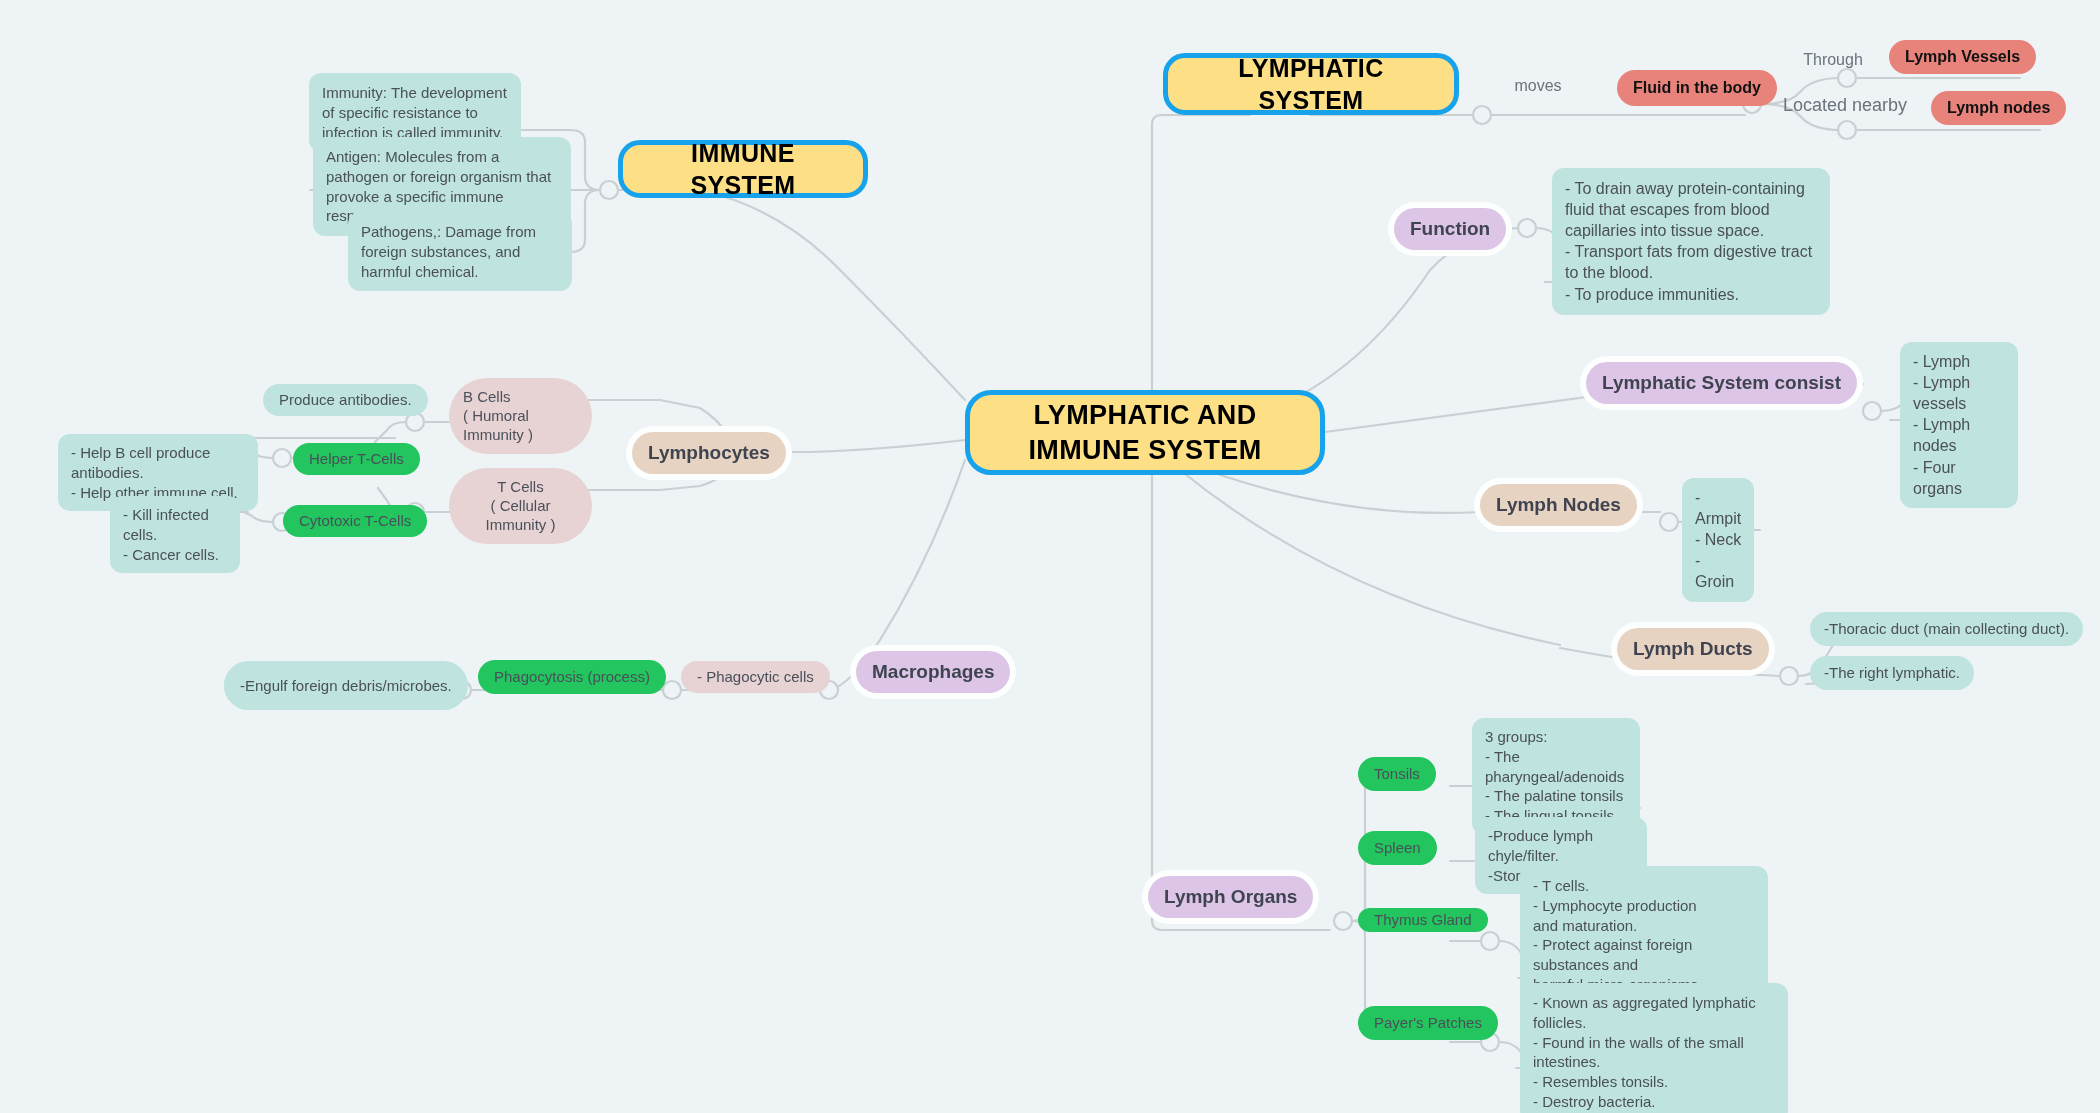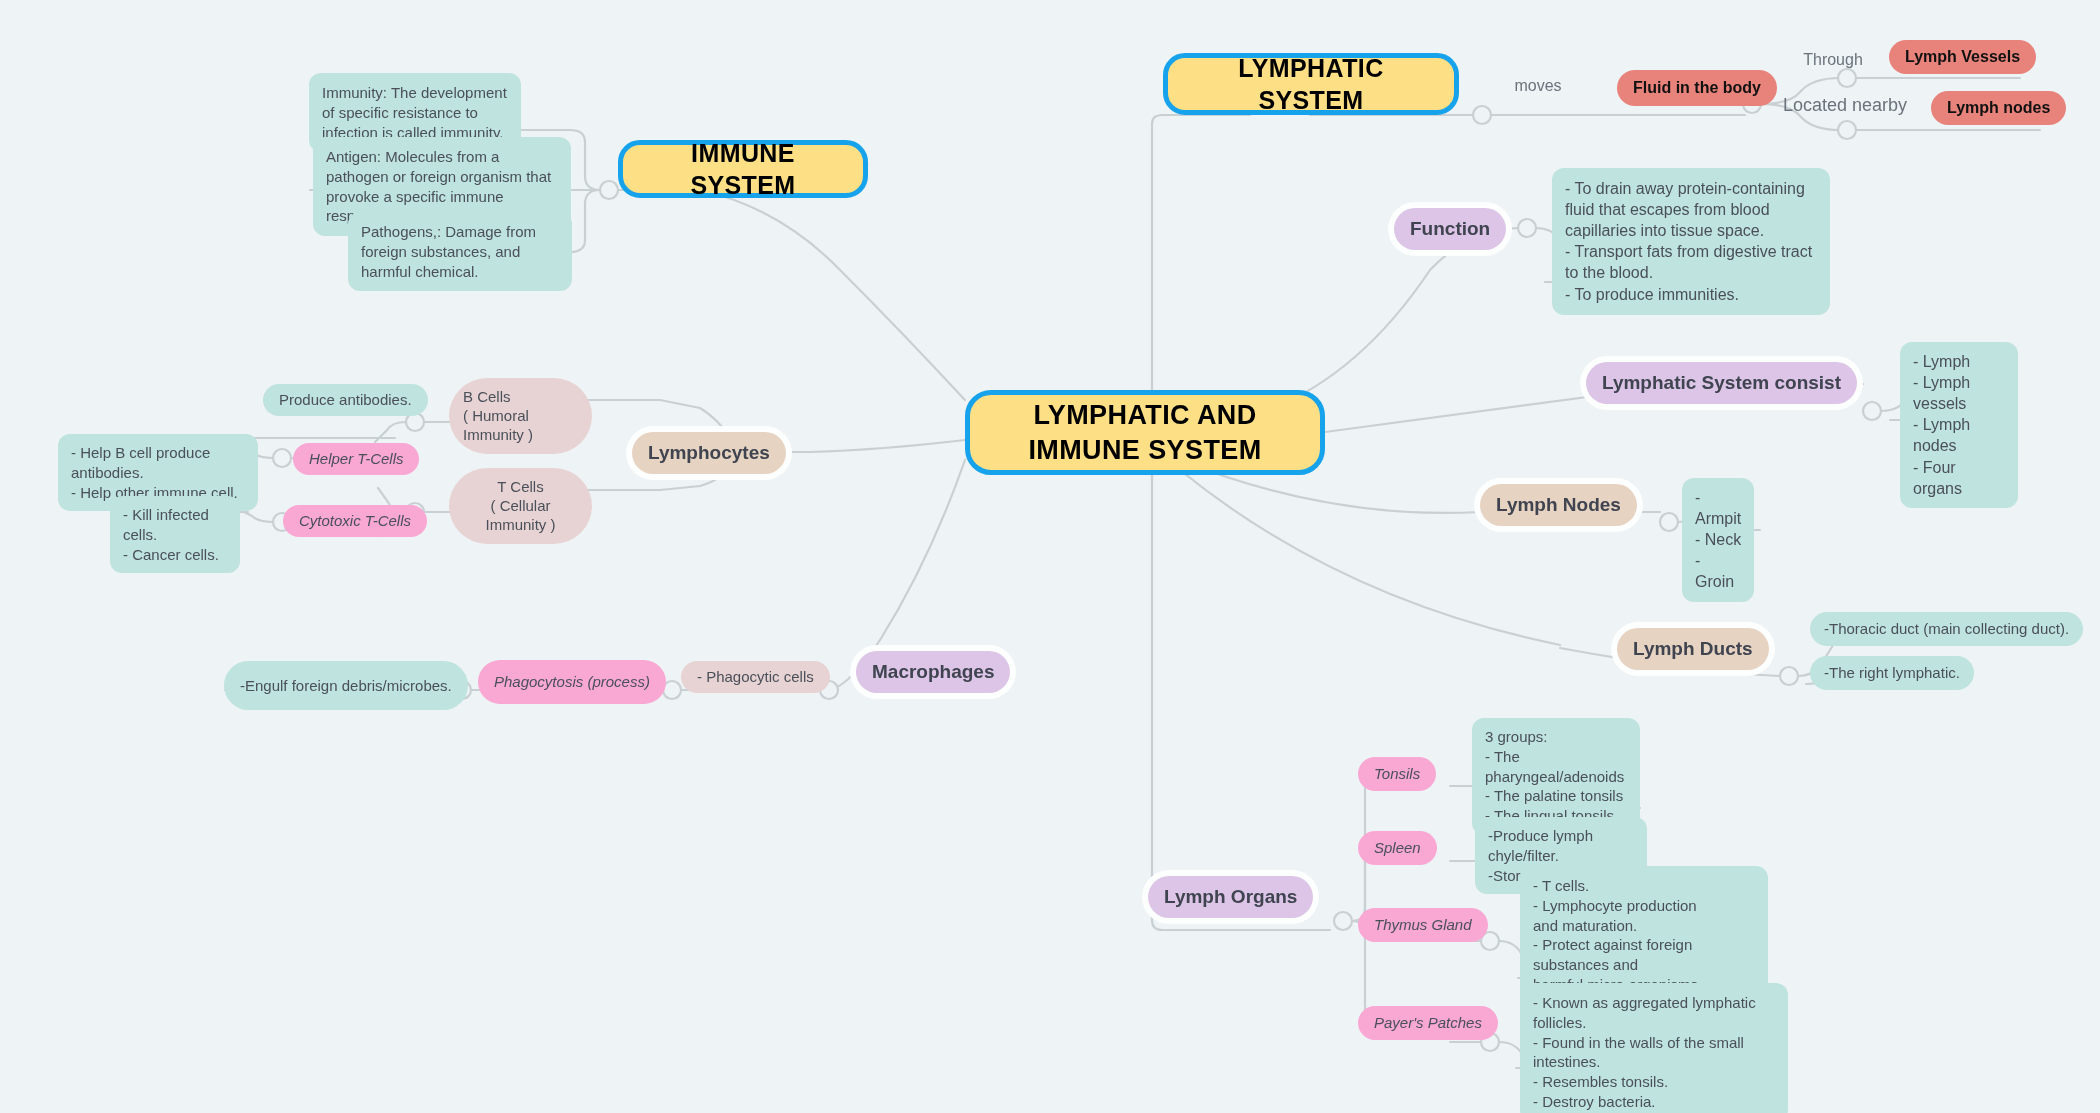--- a/index.html
+++ b/index.html
@@ -51,21 +51,21 @@
   .pill.purple { background: #DCC5E6; }
   .pill.tan    { background: #E7D3C2; }
   .pill.red    { background: #E8837B; color:#111; box-shadow:none; }
 
   
   .tag {
     border-radius: 999px;
     color: #4a5059;
     font-weight: 400;
   }
-  .tag.green { background: #f9a8d4; font-style: italic; }
+  .tag.green { background: #22c55e; }
   .tag.pink  { background: #E8D3D4; }
   .tag.teal  { background: #BFE3DE; }
 
   
   .leaf {
     background: #BFE3DE;
     border-radius: 12px;
     color: #4a5059;
     text-align: left;
     justify-content: flex-start;
@@ -248,21 +248,21 @@
   <div class="node tag green pad" style="left:1358px; top:757px; height:34px; font-size:15px;">Tonsils</div>
   <div class="node leaf" style="left:1472px; top:718px; width:168px; padding:9px 13px; font-size:15px;">3 groups:
 - The pharyngeal/adenoids
 -  The palatine tonsils
 -  The lingual tonsils</div>
 
   <div class="node tag green pad" style="left:1358px; top:831px; height:34px; font-size:15px;">Spleen</div>
   <div class="node leaf" style="left:1475px; top:817px; width:172px; padding:9px 13px; font-size:15px;">-Produce lymph chyle/filter.
 -Store blood.</div>
 
-  <div class="node tag green pad" style="left:1358px; top:908px; height:34px; font-size:15px;">Thymus Gland</div>
+  <div class="node tag green pad" style="left:1358px; top:908px; height:24px; font-size:15px;">Thymus Gland</div>
   <div class="node leaf" style="left:1520px; top:866px; width:248px; padding:10px 13px; font-size:15px;">- T cells.
 - Lymphocyte production
    and maturation.
 - Protect against foreign substances and
 harmful micro-organisms.</div>
 
   <div class="node tag green pad" style="left:1358px; top:1006px; height:34px; font-size:15px;">Payer's Patches</div>
   <div class="node leaf" style="left:1520px; top:983px; width:268px; padding:10px 13px; font-size:15px;">- Known as aggregated lymphatic follicles.
 - Found in the walls of the small intestines.
 - Resembles tonsils.
@@ -287,16 +287,16 @@
   <div class="node leaf" style="left:58px; top:434px; width:200px; padding:9px 13px; font-size:15px;">- Help B cell produce antibodies.
 - Help other immune cell.</div>
 
   <div class="node tag green pad" style="left:283px; top:505px; height:32px; font-size:15px;">Cytotoxic T-Cells</div>
   <div class="node leaf" style="left:110px; top:496px; width:130px; padding:9px 13px; font-size:15px;">- Kill infected cells.
 - Cancer cells.</div>
 
   <div class="node pill purple pad" style="left:856px; top:651px; height:42px; font-size:19px;">Macrophages</div>
 
   <div class="node tag pink pad" style="left:681px; top:661px; height:32px; font-size:15px;">- Phagocytic cells</div>
-  <div class="node tag green pad" style="left:478px; top:660px; height:44px; font-size:15px;text-align:right;">Phagocytosis (process)</div>
+  <div class="node tag green pad" style="left:478px; top:660px; height:34px; font-size:15px;text-align:right;">Phagocytosis (process)</div>
   <div class="node tag teal pad" style="left:224px; top:661px; height:49px; font-size:15px;">-Engulf foreign debris/microbes.</div>
 
 </div>
 
 </body></html>

